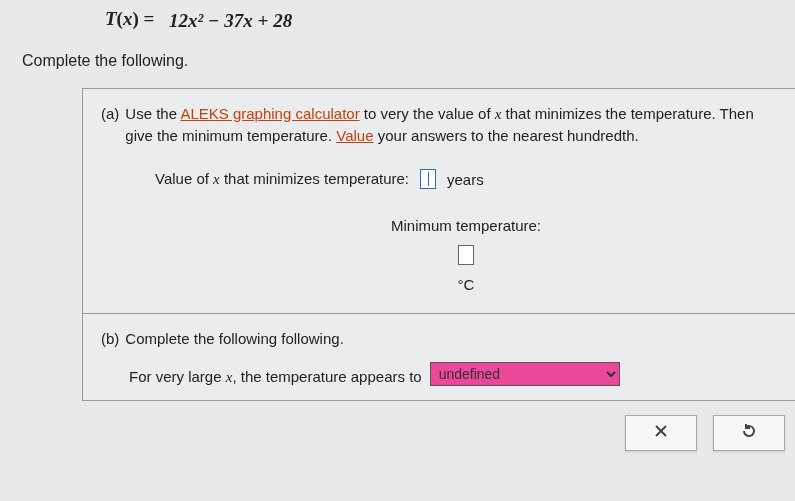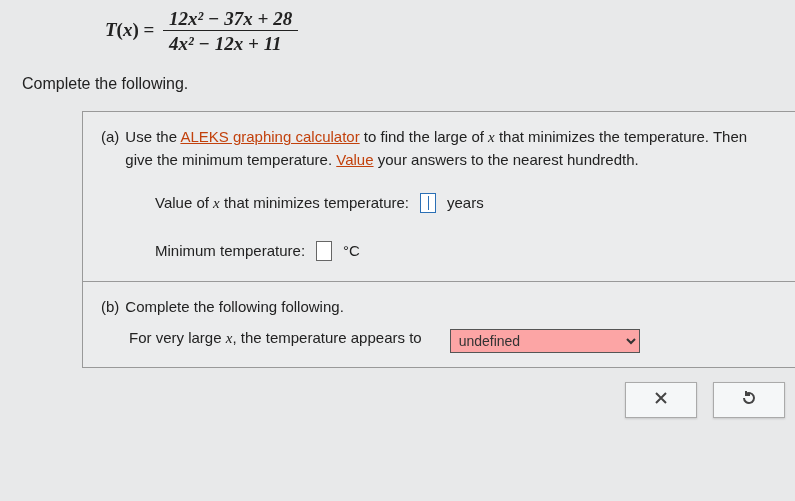--- a/index.html
+++ b/index.html
@@ -22,20 +22,21 @@
     font-family: 'Times New Roman', serif;
     font-size: 19px;
     font-style: italic;
     font-weight: bold;
   }
   .formula .fn { font-style: italic; }
   .formula .paren { font-style: normal; }
   .frac {
     display: inline-block;
     vertical-align: middle;
+    text-align: center;
     margin-left: 4px;
   }
   .frac .num { display: block; padding: 0 6px; }
   .frac .den { display: block; border-top: 1.5px solid #222; padding: 2px 6px 0; }
   .instr {
     padding: 10px 0 18px 22px;
     font-size: 16px;
   }
   .qbox {
     margin-left: 82px;
@@ -82,28 +83,28 @@
     width: 1px;
     background: #2a6fb5;
   }
   .input-box.plain {
     border-color: #666;
   }
   .sentence {
     padding-left: 28px;
     margin-top: 12px;
     display: flex;
-    align-items: flex-start;
-    gap: 28px;
+    align-items: flex-end;
+    gap: 8px;
   }
   select.dd {
     width: 190px;
     height: 24px;
     border: 1px solid #555;
-    background: #fca5a5;
+    background: #ec4899;
     font-size: 14px;
     padding: 1px 4px;
     color: #333;
   }
   .toolbar {
     margin-left: 82px;
     margin-top: 14px;
     display: flex;
     justify-content: flex-end;
     gap: 0;
@@ -126,43 +127,42 @@
 </style>
 </head>
 <body>
 
 <div class="page">
 
   <div class="formula">
     <span class="fn">T</span><span class="paren">(</span><span class="fn">x</span><span class="paren">) =</span>
     <span class="frac">
       <span class="num">12x² − 37x + 28</span>
-      <span class="den">4x² − 12x + 11</span>
     </span>
   </div>
 
   <div class="instr">Complete the following.</div>
 
   <div class="qbox">
 
     <div class="part">
       <div class="part-head">
         <div class="lbl">(a)</div>
         <div class="txt">
-          <span>Use the </span><a href="#" class="ul">ALEKS graphing calculator</a><span> to find the large of </span><span class="xvar">x</span><span> that minimizes the temperature. Then give the minimum temperature. </span><a href="#" class="ul">Value</a><span> your answers to the nearest hundredth.</span>
+          <span>Use the </span><a href="#" class="ul">ALEKS graphing calculator</a><span> to very the value of </span><span class="xvar">x</span><span> that minimizes the temperature. Then give the minimum temperature. </span><a href="#" class="ul">Value</a><span> your answers to the nearest hundredth.</span>
         </div>
       </div>
 
       <div class="field-row">
         <span><span>Value of </span><span class="xvar">x</span><span> that minimizes temperature:</span></span>
         <span class="input-box cursor"></span>
         <span>years</span>
       </div>
 
-      <div class="field-row" style="margin-top:28px;">
+      <div class="field-row" style="margin-top:28px;flex-direction:column;">
         <span>Minimum temperature:</span>
         <span class="input-box plain"></span>
         <span>°C</span>
       </div>
     </div>
 
     <div class="part">
       <div class="part-head">
         <div class="lbl">(b)</div>
         <div class="txt">Complete the following following.</div>

